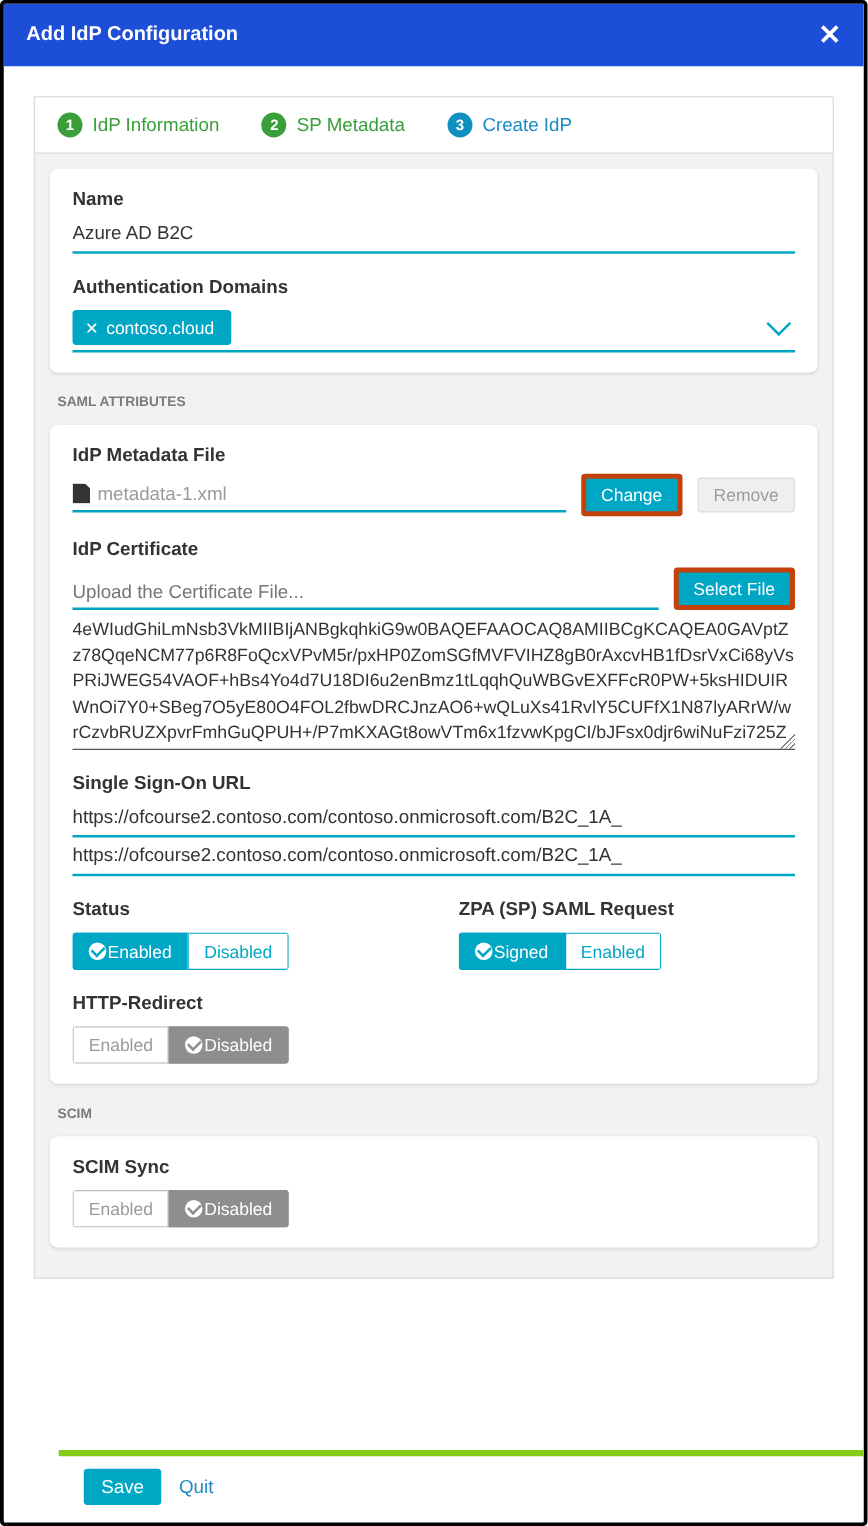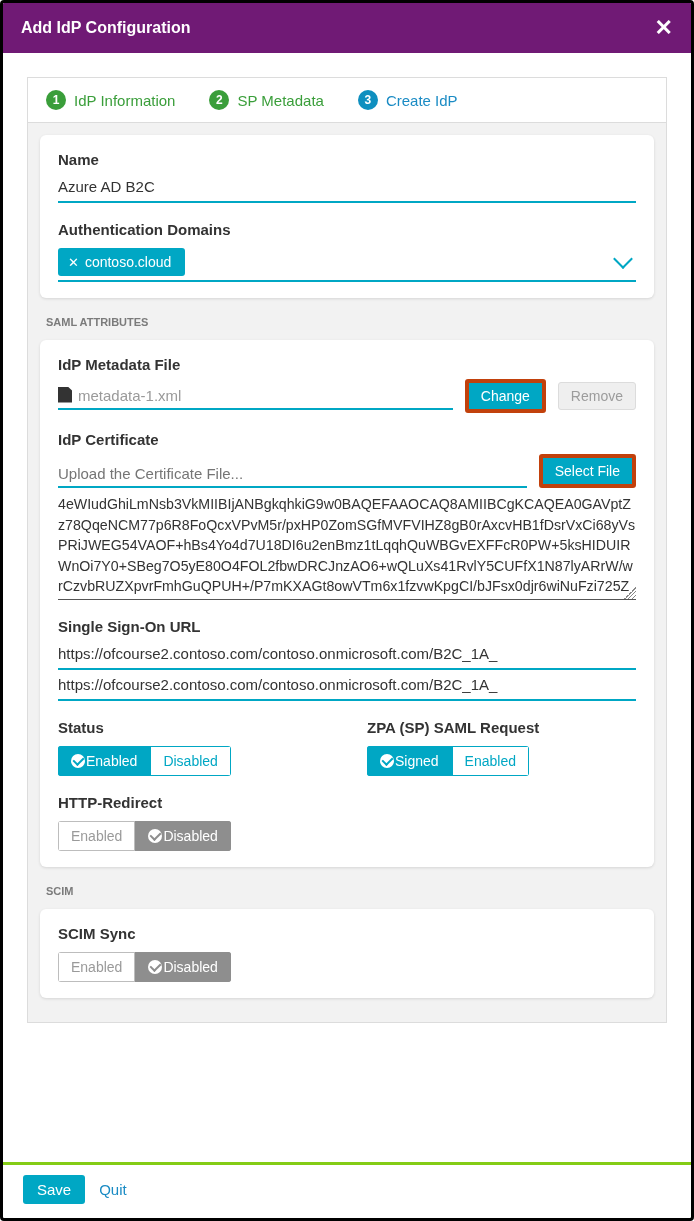--- a/index.html
+++ b/index.html
@@ -7,21 +7,21 @@
     font-family: -apple-system, BlinkMacSystemFont, "Segoe UI", Helvetica, Arial, sans-serif;
     background: #fff;
     width: 694px;
     height: 1221px;
     border: 3px solid #000;
     border-radius: 4px;
     display: flex;
     flex-direction: column;
   }
   .titlebar {
-    background: #701a75;
+    background: #1d4ed8;
     color: #fff;
     font-weight: 600;
     font-size: 16px;
     padding: 12px 18px;
     display: flex;
     justify-content: space-between;
     align-items: center;
   }
   .close-x { font-size: 22px; font-weight: 700; cursor: pointer; }
   .content {
@@ -158,23 +158,23 @@
     border-bottom: 2px solid #00a7c4; transform: rotate(45deg); margin-top: -2px;
   }
   .opt.gray .check::after { border-color: #8e8e8e; }
   .opt.sel-blue { background: #00a7c4; color: #fff; border-color: #00a7c4; }
   .opt.unsel-blue { background: #fff; color: #00a7c4; border-color: #00a7c4; }
   .opt.unsel-gray { background: #fff; color: #9a9a9a; border-color: #bdbdbd; }
   .opt.sel-gray { background: #8e8e8e; color: #fff; border-color: #8e8e8e; }
   .two-col { display: flex; gap: 40px; }
   .status-block { flex: 1; }
   .footer {
-    border-top: 3px solid #84cc16;
+    border-top: 5px solid #84cc16;
     padding: 10px 20px 14px 20px;
-    display: flex; align-items: center; gap: 14px;
+    display: flex; align-items: center; gap: 14px; margin-left: 44px;
   }
   .save-btn {
     background: #00a7c4; color: #fff; border: none; border-radius: 3px;
     padding: 6px 14px; font-size: 15px; cursor: pointer;
   }
   .quit-link { color: #1a8bc4; font-size: 15px; cursor: pointer; }
   .mt18 { margin-top: 18px; }
   .mt14 { margin-top: 18px; }
   .mt6 { margin-top: 6px; }
 </style>

